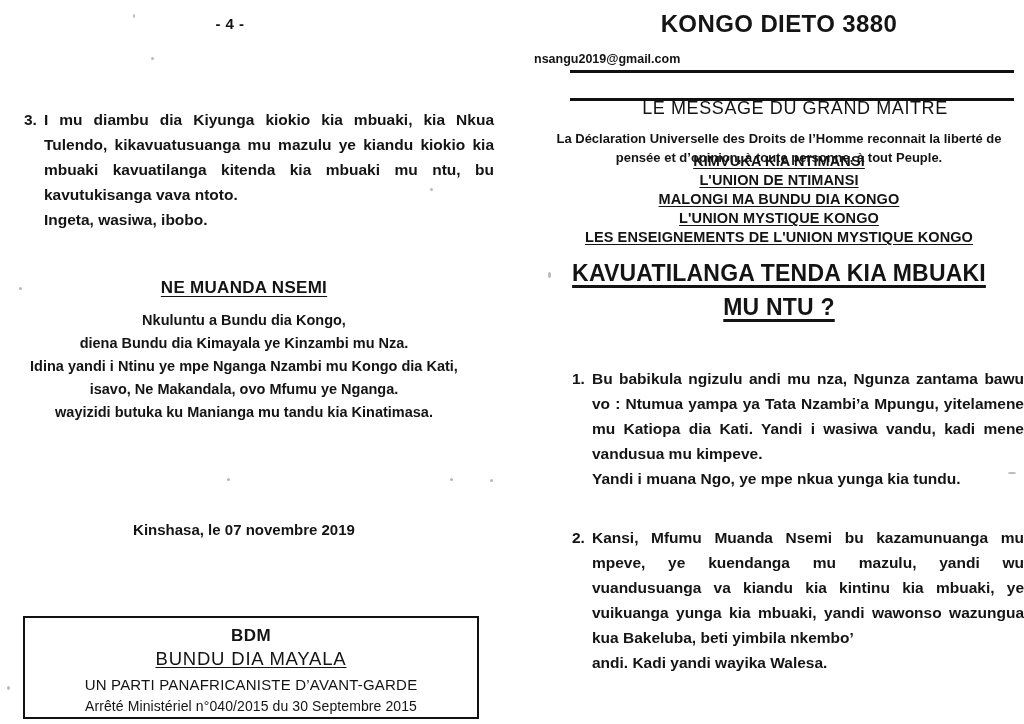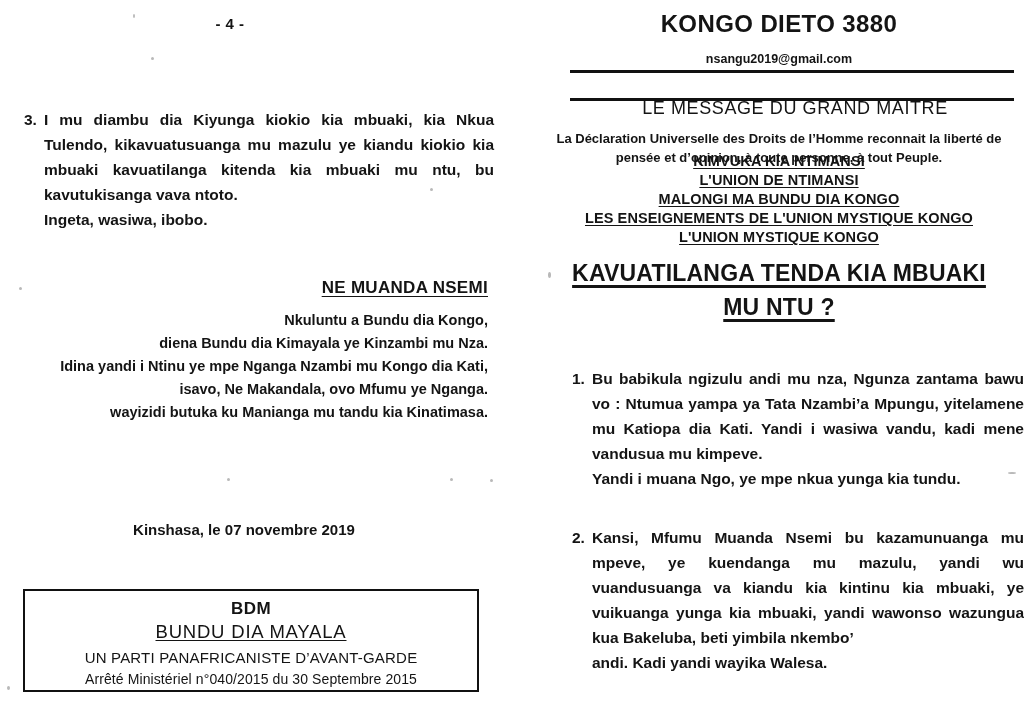--- a/index.html
+++ b/index.html
@@ -83,21 +83,21 @@
     top: 107px;
     width: 470px;
   }
 
   
   .nmn-block {
     position: absolute;
     left: 0px;
     top: 278px;
     width: 488px;
-    text-align: right;
+    text-align: center;
   }
   .nmn-title {
     font-size: 17px;
     font-weight: bold;
     text-decoration: underline;
     text-underline-offset: 3px;
     letter-spacing: 0.3px;
     margin-bottom: 11px;
   }
   .nmn-line {
@@ -113,21 +113,21 @@
     width: 488px;
     text-align: center;
     font-size: 15px;
     font-weight: bold;
   }
 
   
   .bdm-box {
     position: absolute;
     left: 23px;
-    top: 589px;
+    top: 616px;
     width: 456px;
     height: 103px;
     border: 2.5px solid #111;
     box-sizing: border-box;
     text-align: center;
     padding-top: 7px;
   }
   .bdm-abbr {
     font-size: 17px;
     font-weight: bold;
@@ -173,21 +173,21 @@
     text-align: center;
     font-size: 12.5px;
     font-weight: bold;
     line-height: 15px;
   }
   .masthead-mail {
     position: absolute;
     left: 0;
     top: 52px;
     width: 490px;
-    text-align: center;
+    text-align: left;
     font-size: 12.5px;
     font-weight: bold;
     line-height: 15px;
   }
 
   .rule {
     position: absolute;
     left: 36px;
     width: 444px;
     height: 3px;
@@ -325,22 +325,22 @@
     <div class="rule rule-top"></div>
     <div class="banner">LE MESSAGE  DU GRAND  MAITRE</div>
     <div class="rule rule-bot"></div>
 
     <div class="declaration">La  Déclaration  Universelle  des Droits  de l’Homme  reconnait la liberté de pensée  et d’opinion, à toute  personne, à tout  Peuple.</div>
 
     <div class="subtitle-list">
       <div class="st"><span>KIMVUKA KIA NTIMANSI</span></div>
       <div class="st"><span>L'UNION DE NTIMANSI</span></div>
       <div class="st"><span>MALONGI  MA  BUNDU DIA  KONGO</span></div>
+      <div class="st"><span>L'UNION MYSTIQUE KONGO</span></div>
       <div class="st"><span>LES ENSEIGNEMENTS DE L'UNION MYSTIQUE KONGO</span></div>
-      <div class="st"><span>L'UNION MYSTIQUE KONGO</span></div>
     </div>
 
     <div class="main-title">
       <div class="mt"><span>KAVUATILANGA TENDA KIA MBUAKI</span></div>
       <div class="mt"><span>MU NTU ?</span></div>
     </div>
 
     <div class="numbered-para" id="para1">
       <div class="num-marker">1.</div>
       <div class="num-body">

